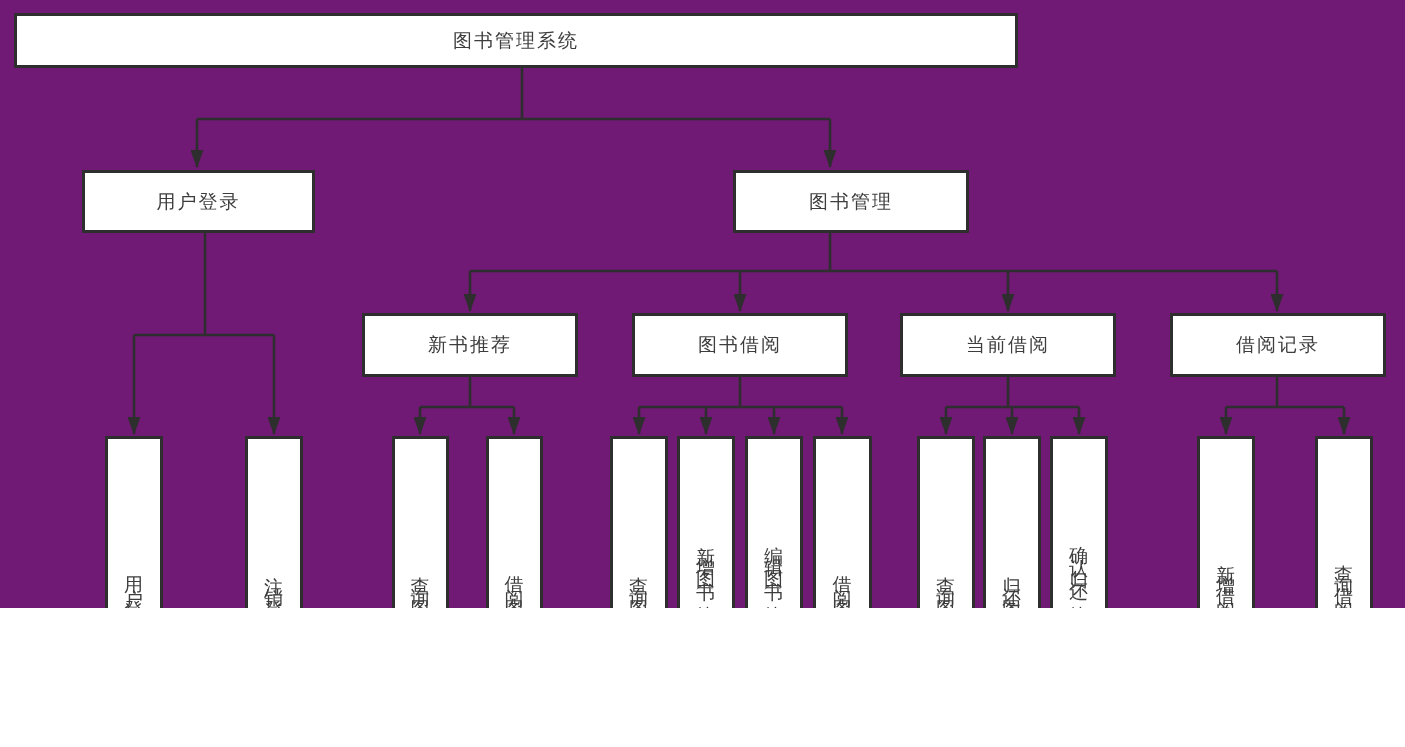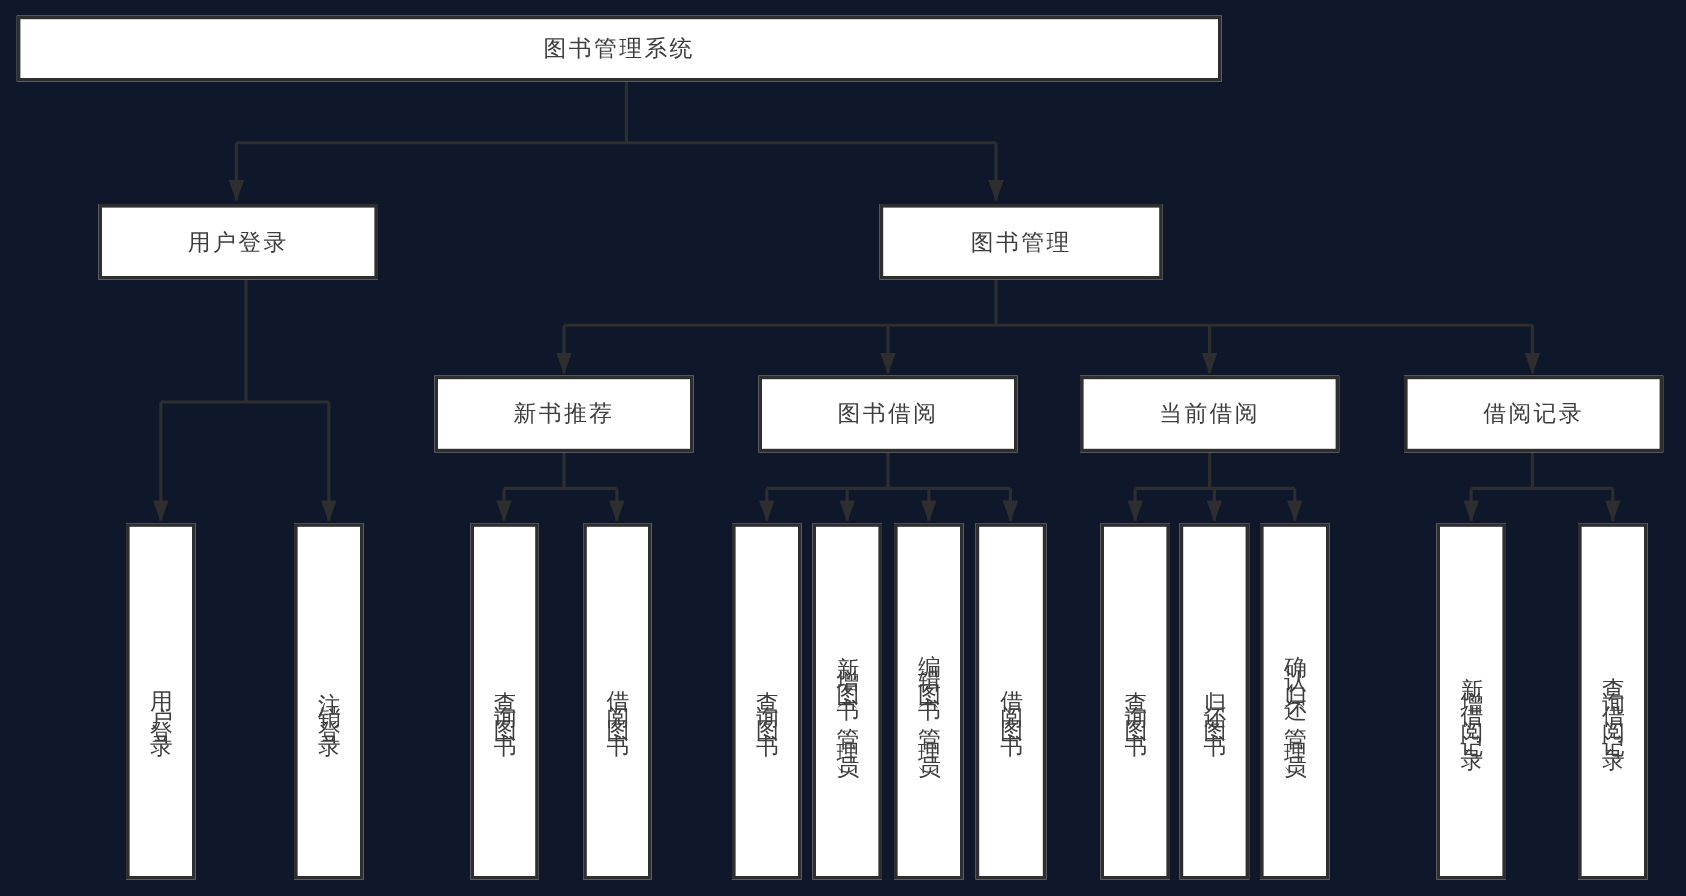--- a/index.html
+++ b/index.html
@@ -4,22 +4,22 @@
 <style>
   html, body {
     margin: 0;
     padding: 0;
     background: #ffffff;
     font-family: "DejaVu Sans", "Liberation Sans", sans-serif;
   }
   #stage {
     position: relative;
     width: 1405px;
-    height: 747px;
-    background: #0f172a;
+    height: 608px;
+    background: #701a75;
     overflow: hidden;
   }
   #connector-layer {
     position: absolute;
     left: 0; top: 0;
     width: 1405px;
     height: 747px;
   }
   .node {
     position: absolute;

